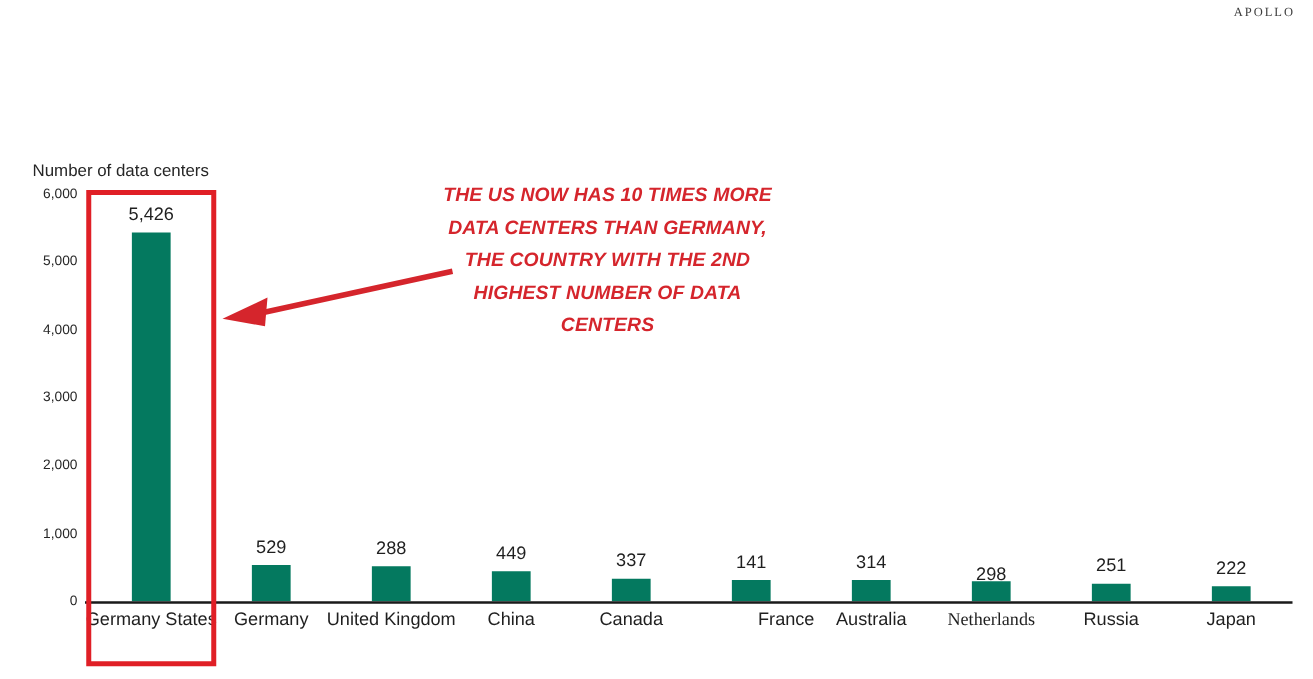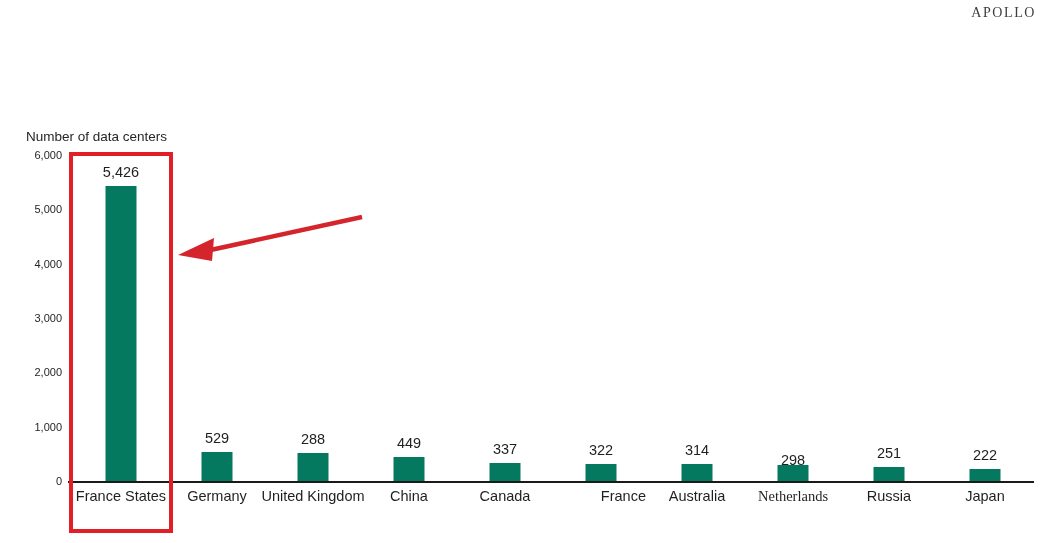--- a/index.html
+++ b/index.html
@@ -18,21 +18,21 @@
     background: #ffffff;
     overflow: hidden;
   }
 
   
   #brand-logo {
     position: absolute;
     top: 5px;
     right: 14px;
     font-family: "Liberation Serif", serif;
-    font-size: 14px;
+    font-size: 10px;
     letter-spacing: 1.6px;
     color: #3d3d3d;
     font-weight: 400;
   }
   #chart-title {
     position: absolute;
     left: 16px;
     top: 26px;
     font-family: "Liberation Serif", serif;
     font-size: 25px;
@@ -188,21 +188,21 @@
         <div class="bar-slot" style="left: 361px;">
           <div class="bar" style="height: 24.3957px; background: rgb(4, 121, 95);"></div>
           <div class="bar-value" style="bottom: 30.3957px;">449</div>
         </div>
         <div class="bar-slot" style="left: 457px;">
           <div class="bar" style="height: 18.3103px; background: rgb(4, 121, 95);"></div>
           <div class="bar-value" style="bottom: 24.3103px;">337</div>
         </div>
         <div class="bar-slot" style="left: 553px;">
           <div class="bar" style="height: 17.4953px; background: rgb(4, 121, 95);"></div>
-          <div class="bar-value" style="bottom: 23.4953px;">322</div>
+          <div class="bar-value" style="bottom: 23.4953px;">141</div>
         </div>
         <div class="bar-slot" style="left: 649px;">
           <div class="bar" style="height: 17.0607px; background: rgb(4, 121, 95);"></div>
           <div class="bar-value" style="bottom: 23.0607px;">314</div>
         </div>
         <div class="bar-slot" style="left: 745px;">
           <div class="bar" style="height: 16.1913px; background: rgb(4, 121, 95);"></div>
           <div class="bar-value" style="bottom: 13px;">298</div>
         </div>
         <div class="bar-slot" style="left: 841px;">
@@ -211,34 +211,35 @@
         </div>
         <div class="bar-slot" style="left: 937px;">
           <div class="bar" style="height: 12.062px; background: rgb(4, 121, 95);"></div>
           <div class="bar-value" style="bottom: 18.062px;">222</div>
         </div>
       </div>
 
     <div id="baseline"></div>
 
     <div id="labels-container">
-        <div class="cat-label" style="left: 66px;">France States</div>
+        <div class="cat-label" style="left: 66px;">Germany States</div>
         <div class="cat-label" style="left: 162px;">Germany</div>
         <div class="cat-label" style="left: 258px;">United Kingdom</div>
         <div class="cat-label" style="left: 354px;">China</div>
         <div class="cat-label" style="left: 450px;">Canada</div>
-        <div class="cat-label" style="left: 536px; text-align: right;">France</div>
+        <div class="cat-label" style="left: 574px;">France</div>
         <div class="cat-label" style="left: 642px;">Australia</div>
         <div class="cat-label" style="left: 738px; font-family: Liberation Serif, serif;">Netherlands</div>
         <div class="cat-label" style="left: 834px;">Russia</div>
         <div class="cat-label" style="left: 930px;">Japan</div>
       </div>
 
     <div id="highlight-box"></div>
 
     <svg id="annotation-arrow" viewBox="0 0 200 70">
       <line x1="192" y1="12" x2="36" y2="46" stroke="#D5252C" stroke-width="4.5" stroke-linecap="butt"></line>
       <polygon points="8,50 44,33 42,56" fill="#D5252C"></polygon>
     </svg>
 
+    <div id="annotation-text">THE US NOW HAS 10 TIMES MORE DATA CENTERS THAN GERMANY, THE COUNTRY WITH THE 2ND HIGHEST NUMBER OF DATA CENTERS</div>
 
   </div>
 </div>
 
 </body></html>

